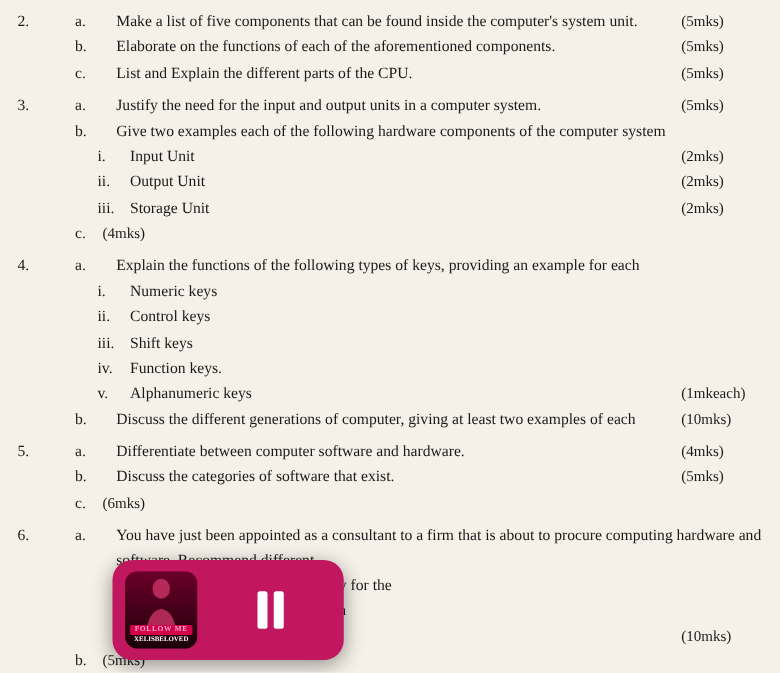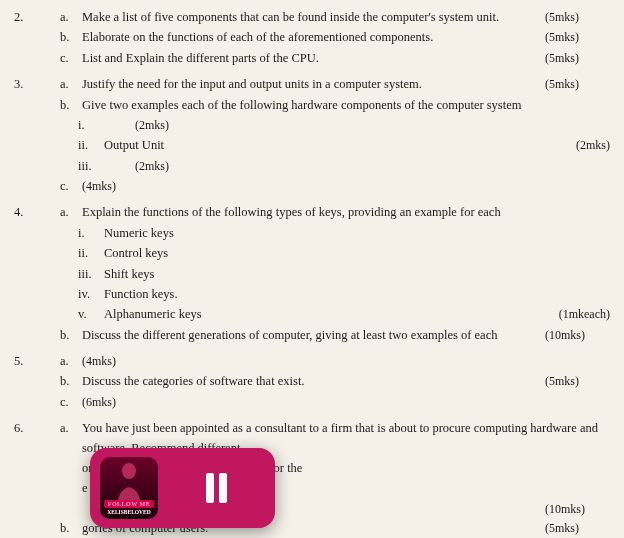--- a/index.html
+++ b/index.html
@@ -42,20 +42,21 @@
       margin-left: 18px;
       margin-bottom: 1px;
     }
 
     .sub-letter {
       min-width: 22px;
     }
 
     .sub-text {
       flex: 1;
+      margin-left: 11px;
     }
 
     .sub-marks {
       min-width: 65px;
       font-size: 12px;
     }
 
     .roman-list {
       margin-left: 36px;
     }
@@ -69,21 +70,21 @@
       min-width: 26px;
       font-size: 12.5px;
     }
 
     .roman-text {
       flex: 1;
     }
 
     .roman-marks {
       min-width: 65px;
-      text-align: right;
+      text-align: left;
       font-size: 12px;
     }
 
     
     .media-player {
       position: absolute;
       bottom: 10px;
       left: 90px;
       width: 185px;
       height: 80px;
@@ -179,29 +180,31 @@
           <span class="sub-text">Justify the need for the input and output units in a computer system.</span>
           <span class="sub-marks">(5mks)</span>
         </div>
         <div class="sub-item">
           <span class="sub-letter">b.</span>
           <span class="sub-text">Give two examples each of the following hardware components of the computer system</span>
         </div>
         <div class="roman-list">
           <div class="roman-item">
             <span class="roman-num">i.</span>
+            <span class="roman-text">Input Unit</span>
             <span class="roman-marks">(2mks)</span>
           </div>
           <div class="roman-item">
             <span class="roman-num">ii.</span>
             <span class="roman-text">Output Unit</span>
             <span class="roman-marks">(2mks)</span>
           </div>
           <div class="roman-item">
             <span class="roman-num">iii.</span>
+            <span class="roman-text">Storage Unit</span>
             <span class="roman-marks">(2mks)</span>
           </div>
         </div>
         <div class="sub-item">
           <span class="sub-letter">c.</span>
           <span class="sub-marks">(4mks)</span>
         </div>
       </div>
     </div>
   </div>
@@ -245,20 +248,21 @@
       </div>
     </div>
   </div>
 
   <div class="question-block">
     <div class="q-row">
       <span class="q-num">5.</span>
       <div class="q-text">
         <div class="sub-item">
           <span class="sub-letter">a.</span>
+          <span class="sub-text">Differentiate between computer software and hardware.</span>
           <span class="sub-marks">(4mks)</span>
         </div>
         <div class="sub-item">
           <span class="sub-letter">b.</span>
           <span class="sub-text">Discuss the categories of software that exist.</span>
           <span class="sub-marks">(5mks)</span>
         </div>
         <div class="sub-item">
           <span class="sub-letter">c.</span>
           <span class="sub-marks">(6mks)</span>
@@ -283,21 +287,20 @@
           <span class="sub-letter"></span>
           <span class="sub-text">e firm. Justify the need for each item</span>
         </div>
         <div class="sub-item">
           <span class="sub-letter"></span>
           <span class="sub-text"></span>
           <span class="sub-marks">(10mks)</span>
         </div>
         <div class="sub-item">
           <span class="sub-letter">b.</span>
-          <span class="sub-text">gories of computer users.</span>
           <span class="sub-marks">(5mks)</span>
         </div>
       </div>
     </div>
   </div>
 
 </div>
 
 <div class="media-player">
   <div class="album-art">

